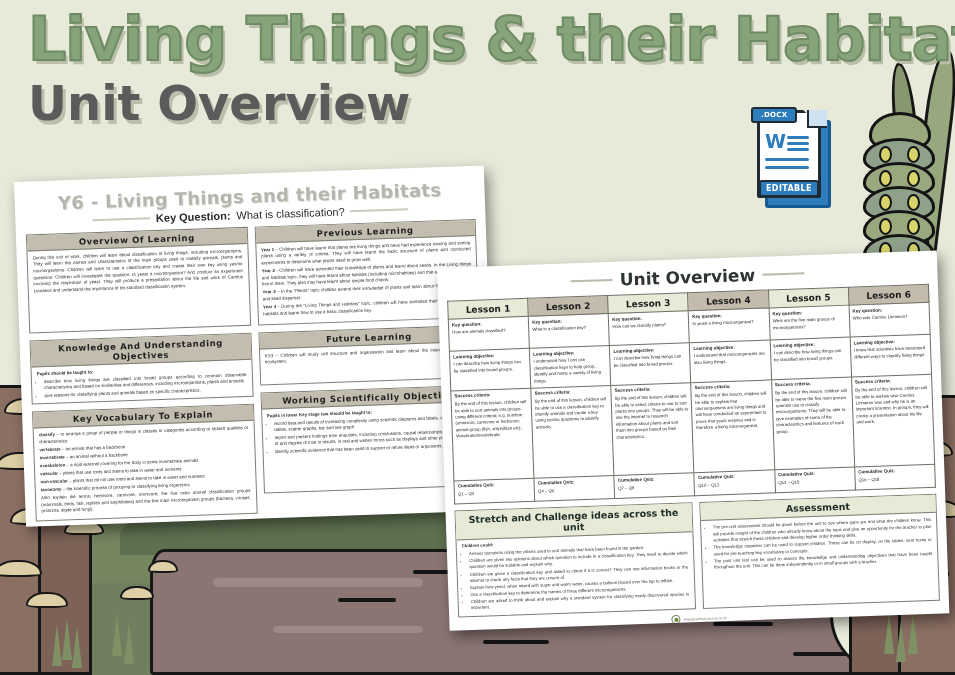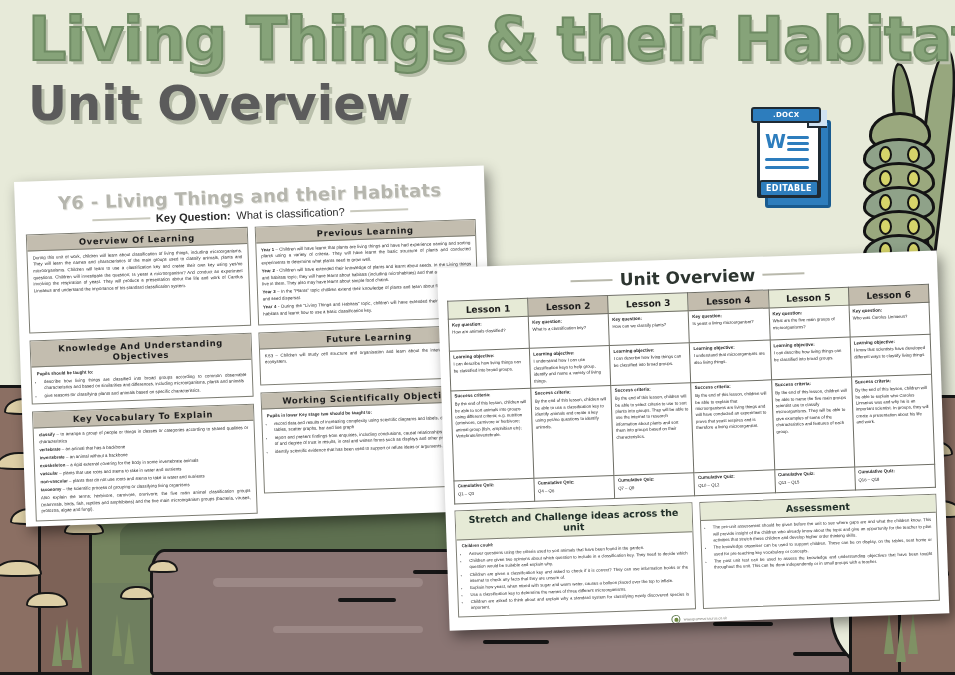--- a/index.html
+++ b/index.html
@@ -117,21 +117,21 @@
     border:3px solid #1f2a33;border-radius:2px;
     clip-path:polygon(0 0,72% 0,100% 18%,100% 100%,0 100%);
   }
   .docx .fold{position:absolute;right:0;top:0;width:18px;height:16px;background:#cfe2f2;border-left:2px solid #1f2a33;border-bottom:2px solid #1f2a33;}
   .docx .wmark{position:absolute;left:8px;top:22px;font-family:"DejaVu Sans",sans-serif;font-weight:bold;font-size:19px;color:#2d7dbd;line-height:1;}
   .docx .bar{position:absolute;background:#2d7dbd;height:3px;border-radius:2px;}
   .docx .tag{
     position:absolute;font-family:"DejaVu Sans",sans-serif;font-weight:bold;color:#fff;
     background:#2d7dbd;border:2px solid #1f2a33;border-radius:3px;text-align:center;
   }
-  .docx .tag.docxtag{left:-6px;top:-3px;font-size:7px;padding:2px 20px;letter-spacing:.3px;}
+  .docx .tag.docxtag{left:-6px;top:-3px;font-size:7px;padding:2px 8px;letter-spacing:.3px;}
   .docx .tag.edittag{left:2px;bottom:5px;font-size:8px;padding:2px 5px;letter-spacing:.4px;}
 
   
   .paper{
     position:absolute;background:#fff;
     box-shadow:4px 6px 14px rgba(0,0,0,.45);
     overflow:hidden;
   }
   #paper-left{
     left:14px;top:182px;width:470px;height:345px;

